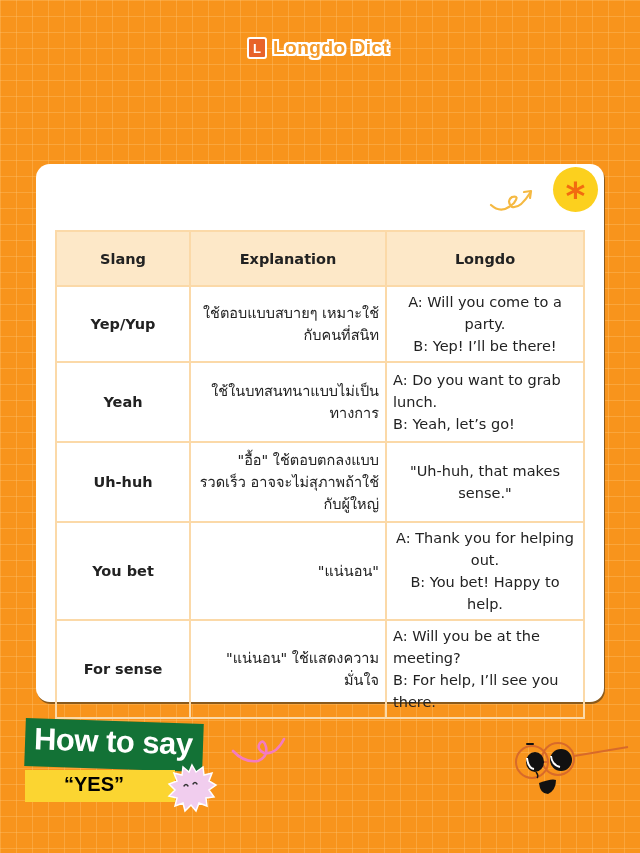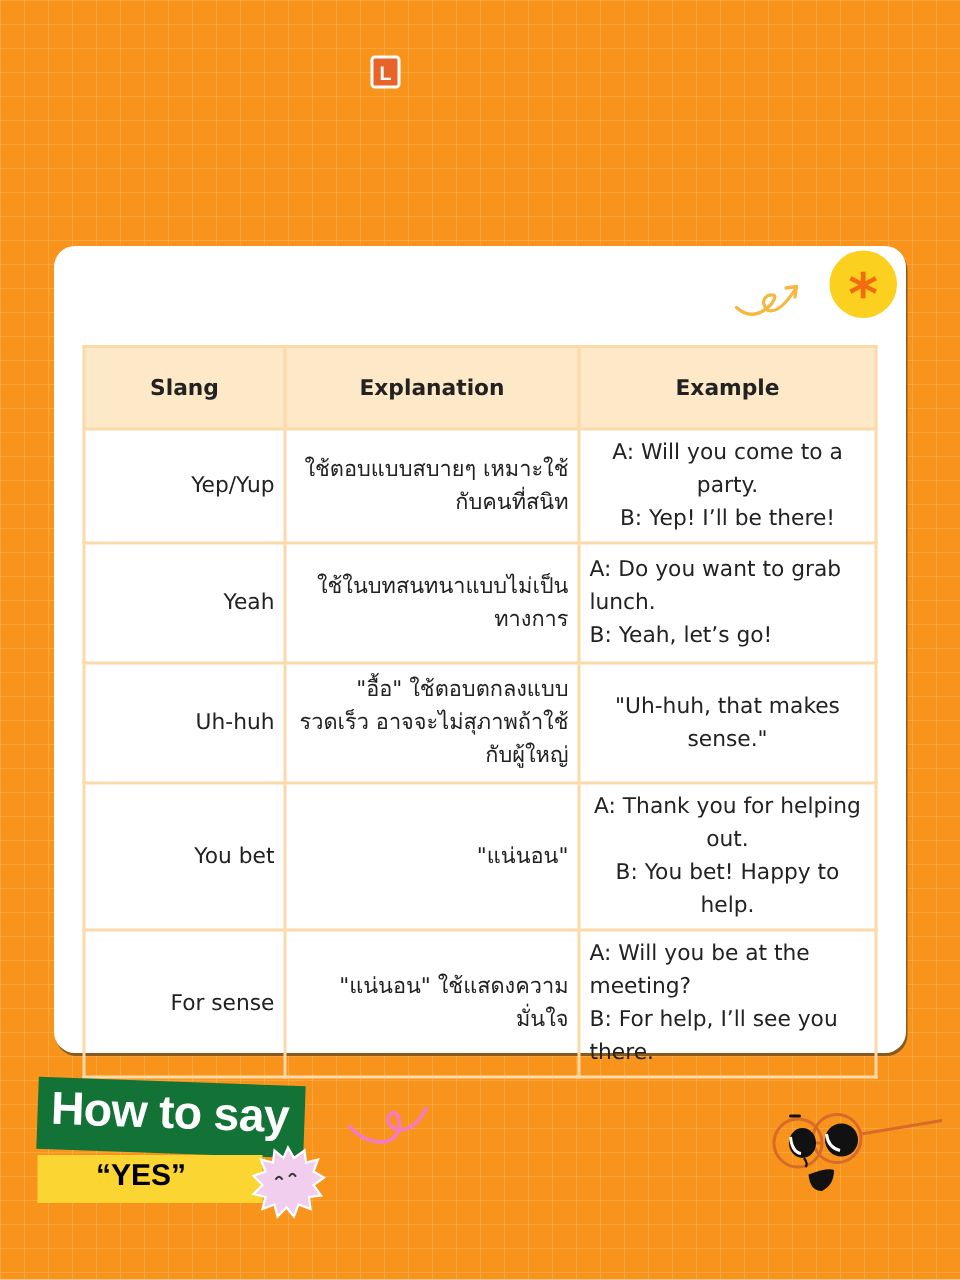--- a/index.html
+++ b/index.html
@@ -43,21 +43,21 @@
     table {
       position: absolute; left: 55px; top: 230px; width: 530px;
       border-collapse: collapse; font-size: 14.5px; color: #222;
     }
     th, td { border: 2px solid #fbd9a8; vertical-align: middle; }
     th {
       background: #fde8c8; height: 55px; font-weight: bold; font-size: 14.5px;
       text-align: center;
     }
     td { padding: 4px 6px; line-height: 22px; }
-    td.c1 { text-align: right; width: 134px; }
+    td.c1 { text-align: center; width: 134px; font-weight: bold; }
     td.c2 { text-align: right; width: 196px; }
     td.c3 { text-align: left; border-radius: 28px; }
     td.c3.center { text-align: center; }
     tr.r1 td { height: 58px; }
     tr.r2 td { height: 80px; }
     tr.r3 td { height: 80px; }
     tr.r4 td { height: 58px; margin-top: 20px; }
     tr.r5 td { height: 80px; margin-left: 16px; }
     .how-to {
       position: absolute; left: 25px; top: 721px; width: 178px; height: 48px;
@@ -79,37 +79,38 @@
     }
     .blob { position: absolute; left: 166px; top: 762px; }
     .pink-swirl { position: absolute; left: 230px; top: 733px; }
     .face { position: absolute; left: 512px; top: 738px; }
   </style>
 </head>
 <body>
 
 <div class="logo">
   <span class="logo-icon">L</span>
+  <span class="logo-text">Longdo Dict</span>
 </div>
 
 <div class="card"></div>
 
 <svg class="swirl" width="48" height="30" viewBox="0 0 48 30">
   <path d="M3 20 Q14 30 26 18 Q32 10 24 12 Q18 16 24 22 Q32 24 42 8" fill="none" stroke="#f5b942" stroke-width="2.2" stroke-linecap="round"></path>
   <path d="M36 7 L43 6 L42 13" fill="none" stroke="#f5b942" stroke-width="2.2" stroke-linecap="round" stroke-linejoin="round"></path>
 </svg>
 
 <div class="asterisk-badge">*</div>
 
 <table>
   <thead>
     <tr>
       <th>Slang</th>
       <th>Explanation</th>
-      <th>Example</th>
+      <th>Longdo</th>
     </tr>
   </thead>
   <tbody>
     <tr class="r1">
       <td class="c1">Yep/Yup</td>
       <td class="c2">ใช้ตอบแบบสบายๆ เหมาะใช้กับคนที่สนิท</td>
       <td class="c3 center">
         <div>A: Will you come to a party.</div>
         <div>B: Yep! I’ll be there!</div>
       </td>

